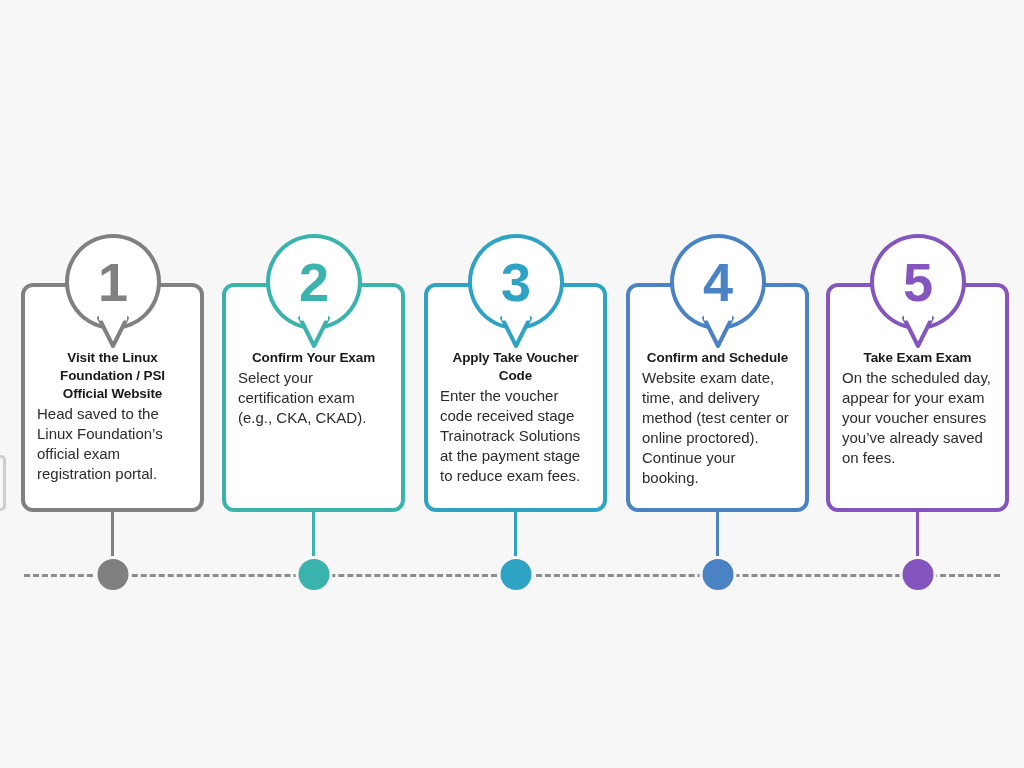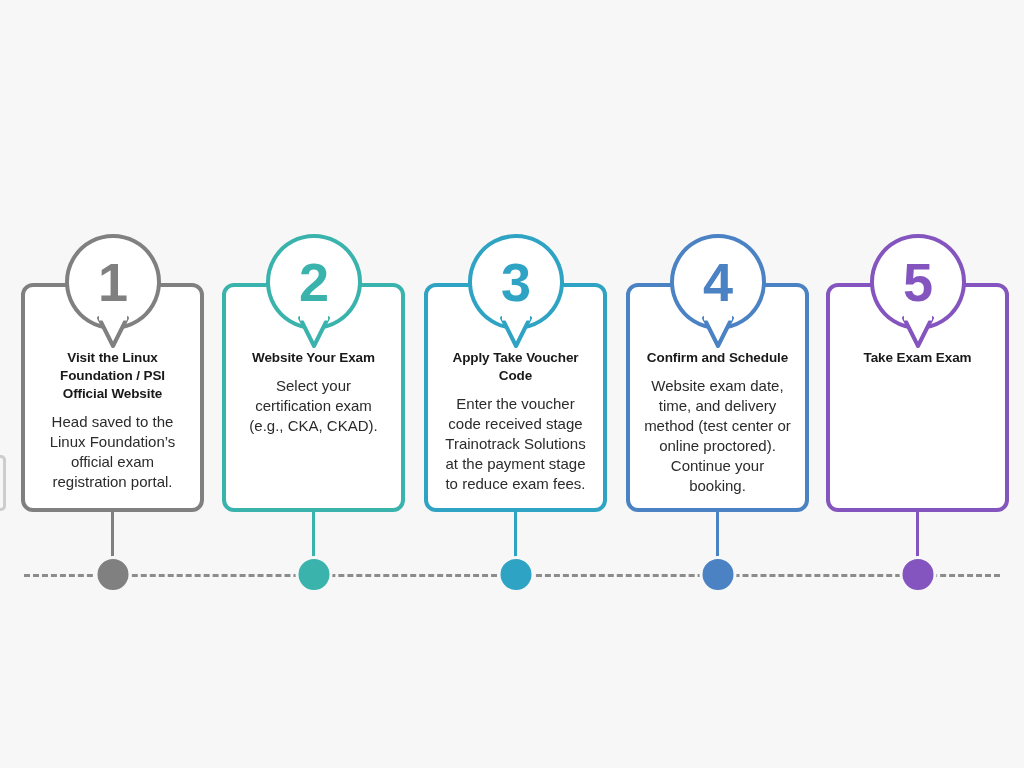--- a/index.html
+++ b/index.html
@@ -76,25 +76,24 @@
     margin-top: 62px;
     font-size: 13.5px;
     font-weight: bold;
     line-height: 18px;
     color: #191919;
     text-align: center;
     letter-spacing: -0.1px;
   }
 
   .card-body {
-    margin-top: 9px;
+    margin-top: 1px;
     font-size: 15px;
     line-height: 20px;
     color: #2b2b2b;
-    text-align: center;
   }
 
   
   .bubble {
     position: absolute;
     top: 234px;
     left: 91.5px;
     transform: translateX(-50%);
     width: 100px;
     height: 118px;
@@ -171,21 +170,21 @@
       </svg>
       <div class="bubble-num">1</div>
     </div>
 
     <div class="dot"></div>
   </div>
       <div class="step" style="--c: #3AB3AD; left: 222px;">
     <div class="connector"></div>
 
     <div class="card">
-      <div class="card-title">Website Your Exam</div>
+      <div class="card-title">Confirm Your Exam</div>
       <div class="card-body">Select your certification exam (e.g., CKA, CKAD).</div>
     </div>
 
     <div class="bubble">
       <svg width="100" height="118" viewBox="0 0 100 118" aria-hidden="true">
         <path d="M50 2
                  A46 46 0 1 1 49.99 2
                  Z" fill="#ffffff" stroke="#3AB3AD" stroke-width="4"></path>
         <path d="M36 84 L50 112 L64 84 Z" fill="#ffffff" stroke="#3AB3AD" stroke-width="4" stroke-linejoin="round"></path>
         <path d="M36 84 L64 84" stroke="#ffffff" stroke-width="5"></path>
@@ -235,20 +234,21 @@
       <div class="bubble-num">4</div>
     </div>
 
     <div class="dot"></div>
   </div>
       <div class="step" style="--c: #8455BE; left: 826px;">
     <div class="connector"></div>
 
     <div class="card">
       <div class="card-title">Take Exam Exam</div>
+      <div class="card-body">On the scheduled day, appear for your exam your voucher ensures you’ve already saved on fees.</div>
     </div>
 
     <div class="bubble">
       <svg width="100" height="118" viewBox="0 0 100 118" aria-hidden="true">
         <path d="M50 2
                  A46 46 0 1 1 49.99 2
                  Z" fill="#ffffff" stroke="#8455BE" stroke-width="4"></path>
         <path d="M36 84 L50 112 L64 84 Z" fill="#ffffff" stroke="#8455BE" stroke-width="4" stroke-linejoin="round"></path>
         <path d="M36 84 L64 84" stroke="#ffffff" stroke-width="5"></path>
       </svg>

